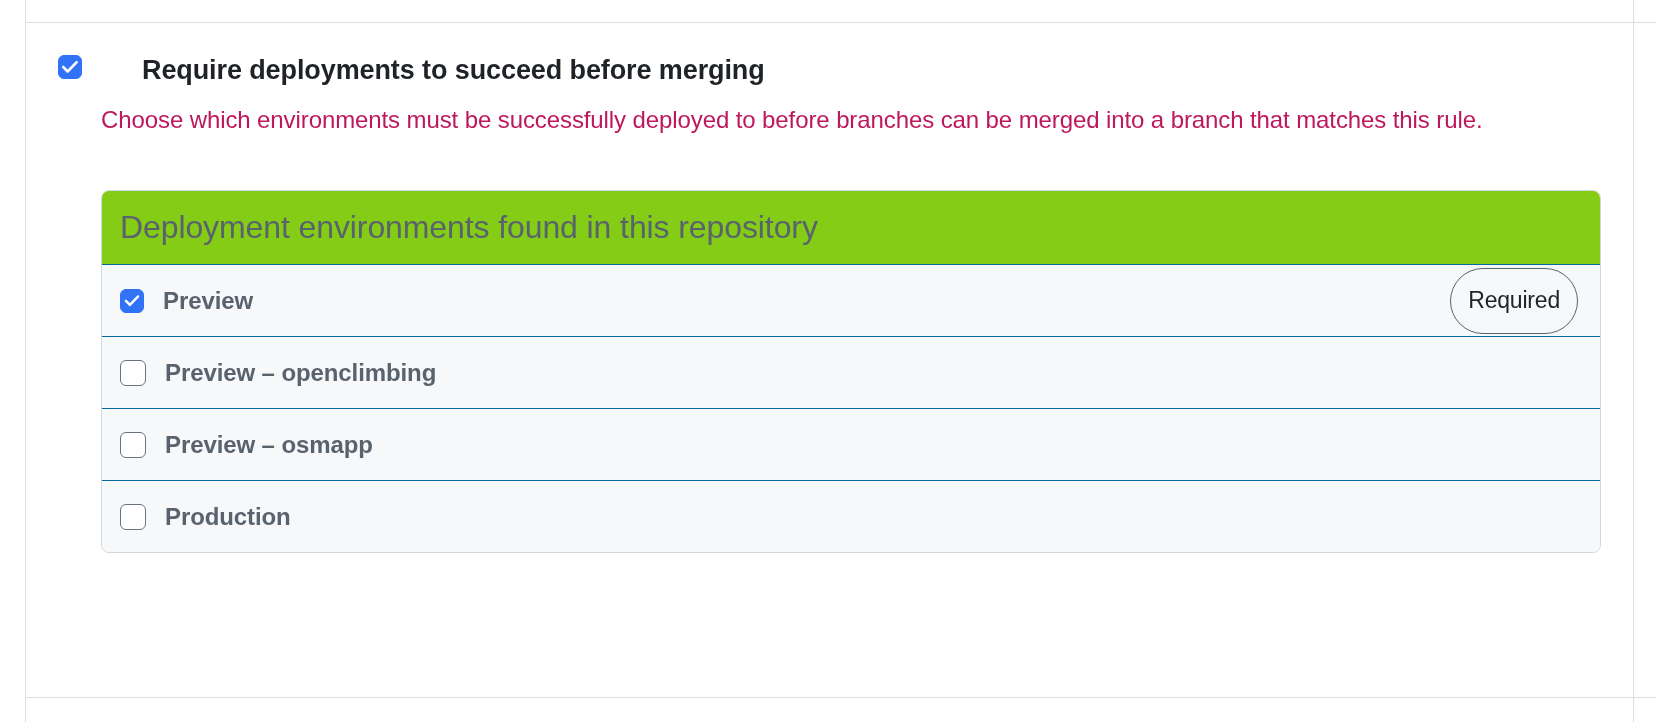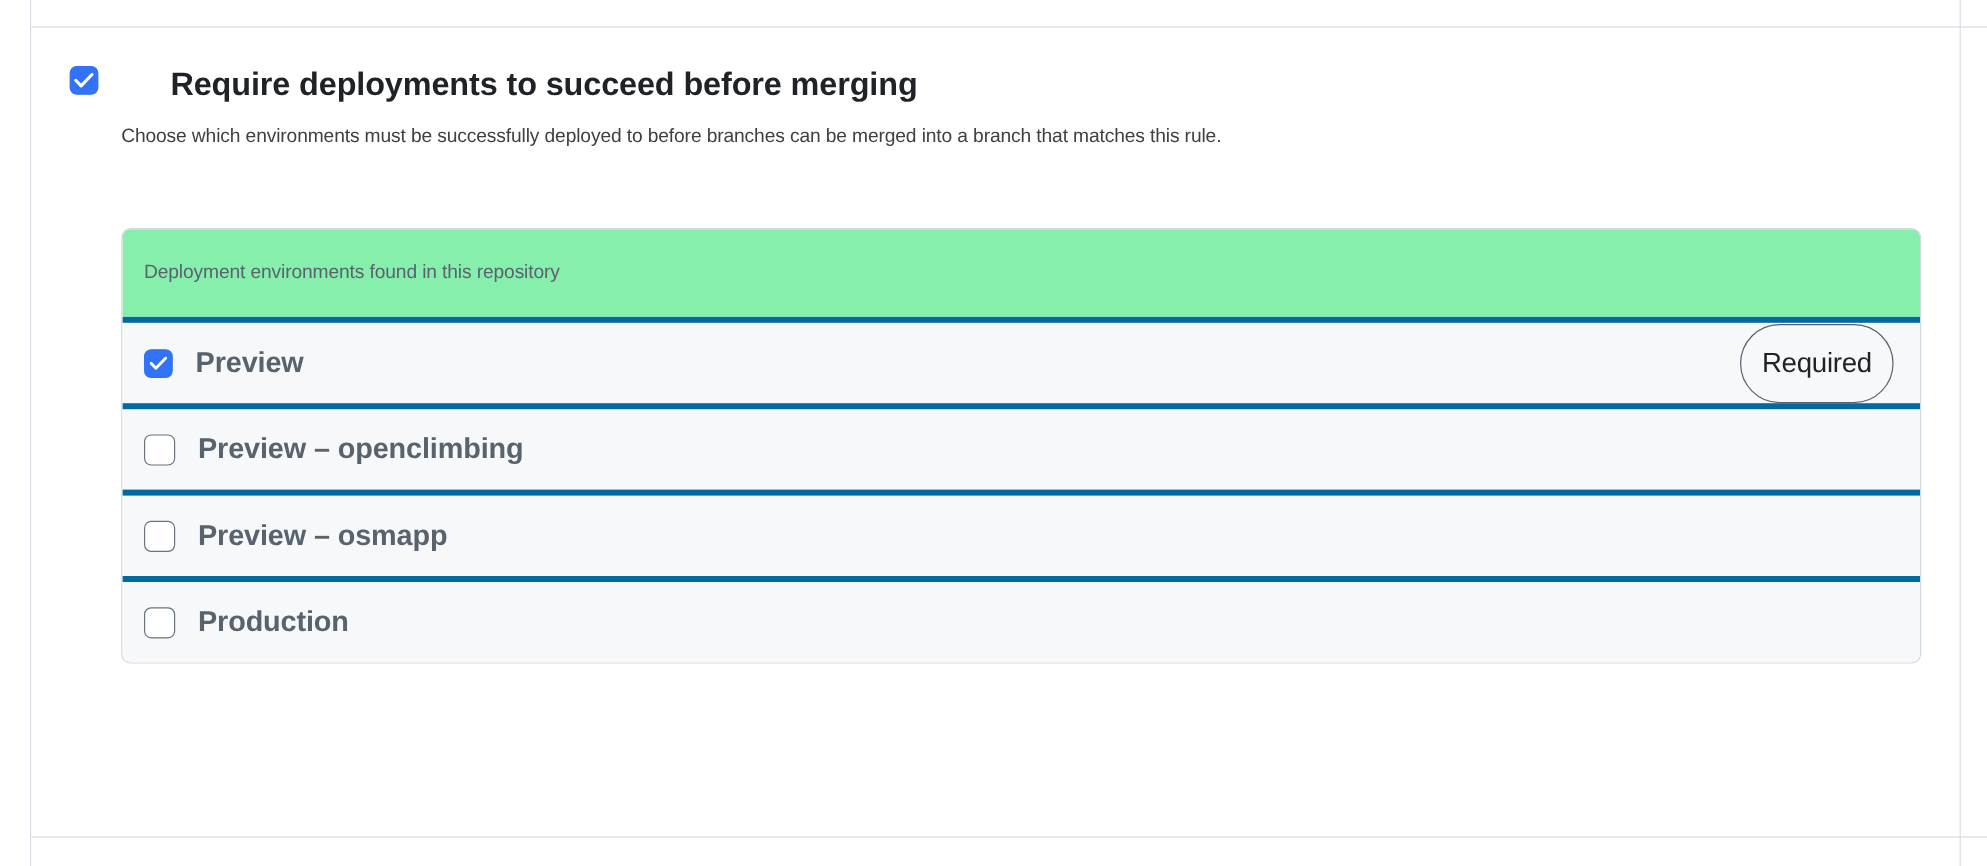--- a/index.html
+++ b/index.html
@@ -91,22 +91,22 @@
     font-weight: bold;
     color: #1f2328;
     line-height: 1;
     letter-spacing: -0.1px;
     margin-top: 2px;
   }
 
   .rule-desc {
     margin-left: 43px;
     margin-top: 17px;
-    font-size: 16px;
-    color: #404040;
+    font-size: 24px;
+    color: #be185d;
     line-height: 1.58;
     max-width: 1390px;
     letter-spacing: -0.1px;
   }
 
   
   .env-panel {
     position: absolute;
     left: 101px;
     top: 190px;
@@ -115,33 +115,33 @@
     border-radius: 8px;
     box-sizing: border-box;
     background: #ffffff;
     overflow: hidden;
   }
   .env-panel-header {
     height: 73px;
     display: flex;
     align-items: center;
     padding-left: 18px;
-    font-size: 16px;
+    font-size: 32px;
     color: #59636e;
-    background: #86efac;
+    background: #84cc16;
     box-sizing: border-box;
     letter-spacing: -0.1px;
   }
 
   .env-row {
     height: 72px;
     display: flex;
     align-items: center;
     background: #f6f8fa;
-    border-top: 5px solid #0369a1;
+    border-top: 1px solid #0369a1;
     box-sizing: border-box;
     padding-left: 18px;
     padding-right: 22px;
   }
   .env-row-label {
     margin-left: 19px;
     font-size: 24px;
     font-weight: bold;
     color: #59636e;
     letter-spacing: -0.1px;

